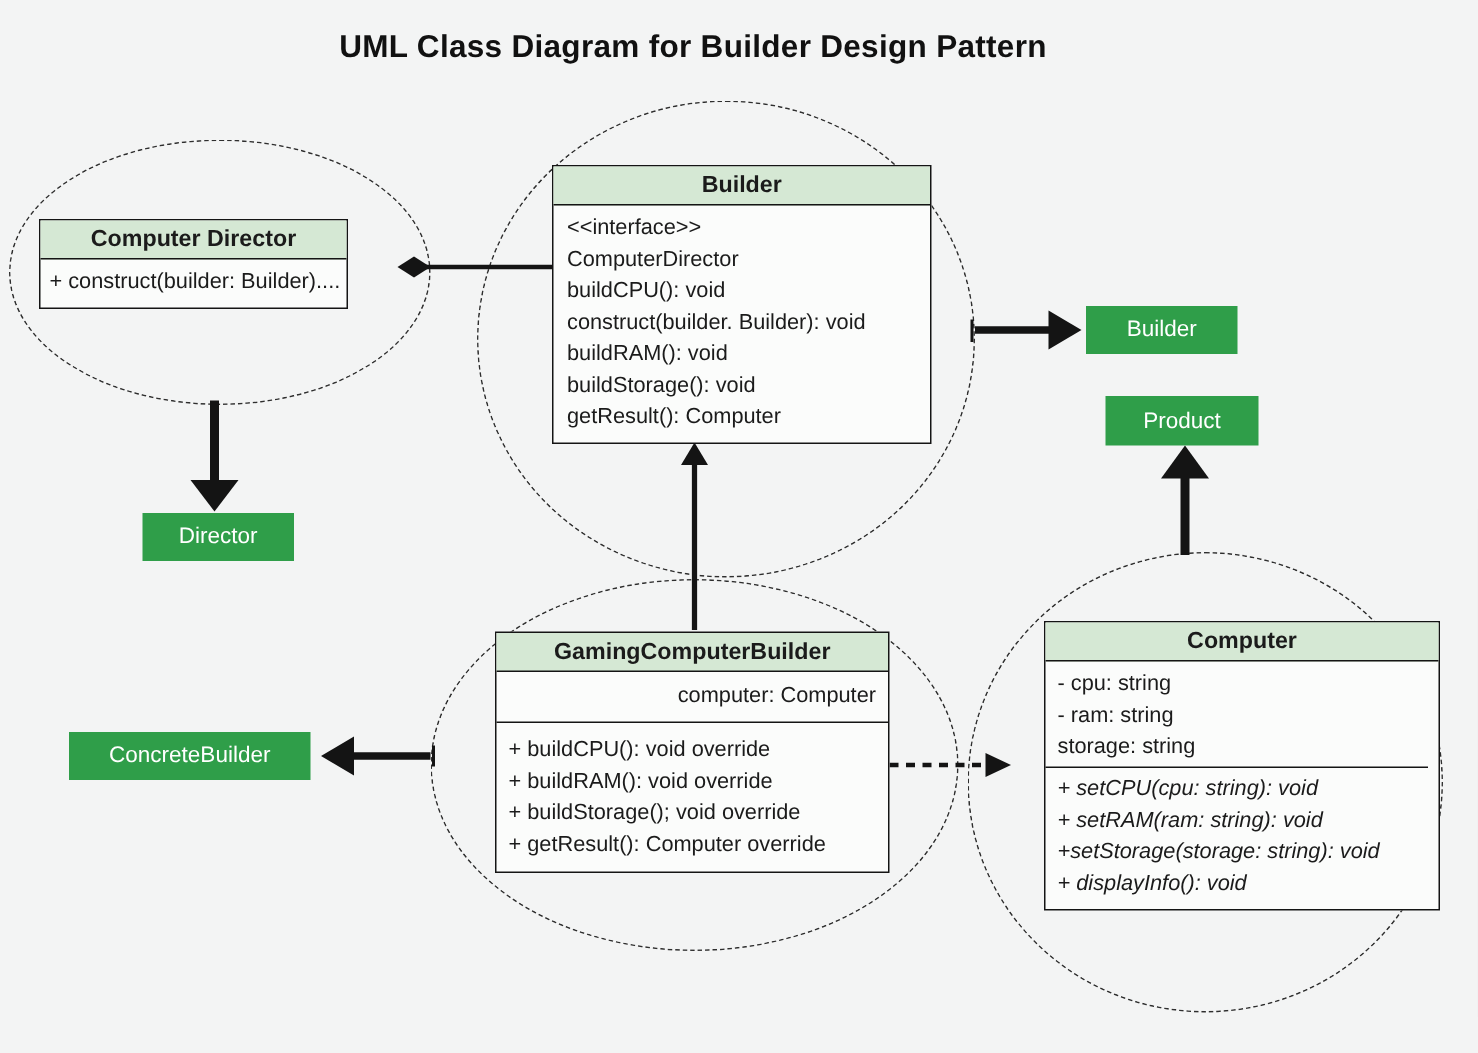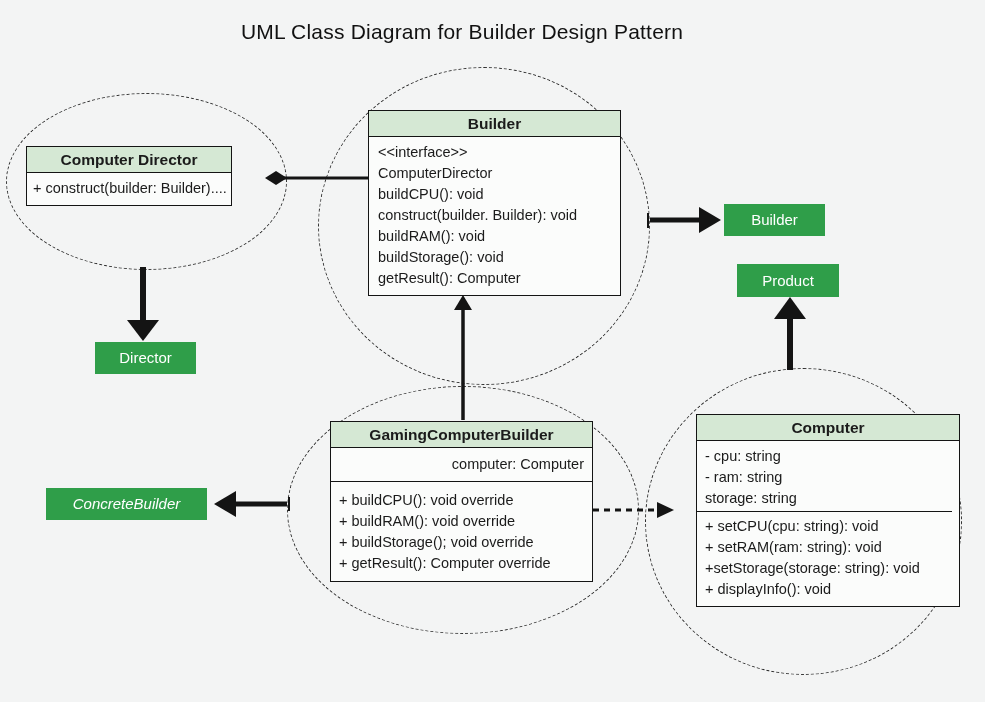--- a/index.html
+++ b/index.html
@@ -8,21 +8,21 @@
     position:relative;
     width:985px;height:702px;
     background:#f3f4f4;
     font-family:"Liberation Sans","DejaVu Sans",sans-serif;
     color:#1b1b1b;
     overflow:hidden;
   }
   .page-title{
     position:absolute;left:0;top:20px;width:924px;
     text-align:center;
-    font-size:21px;font-weight:normal;color:#111;
+    font-size:21px;font-weight:bold;color:#111;
     letter-spacing:.2px;
   }
   .ellipse{
     position:absolute;
     border:1.7px dashed #2e2e2e;
     border-radius:50%;
     z-index:1;
   }
   .uml-box{
     position:absolute;
@@ -152,26 +152,26 @@
   </div>
 
   <div class="uml-box" style="left:696px;top:414px;width:264px;">
     <div class="uml-header">Computer</div>
     <div class="uml-section" style="padding:5px 8px 0 8px;">
       <div class="uml-line">- cpu: string</div>
       <div class="uml-line">- ram: string</div>
       <div class="uml-line">storage: string</div>
     </div>
     <hr class="inner-sep">
-    <div class="uml-section" style="padding:2px 8px 6px 8px;">
+    <div class="uml-section" style="padding:2px 8px 6px 8px;font-style:italic;">
       <div class="uml-line">+ setCPU(cpu: string): void</div>
       <div class="uml-line">+ setRAM(ram: string): void</div>
       <div class="uml-line">+setStorage(storage: string): void</div>
       <div class="uml-line">+ displayInfo(): void</div>
     </div>
   </div>
 
   <div class="tag" style="left:95px;top:342px;width:101px;height:32px;line-height:32px;">Director</div>
   <div class="tag" style="left:724px;top:204px;width:101px;height:32px;line-height:32px;">Builder</div>
   <div class="tag" style="left:737px;top:264px;width:102px;height:33px;line-height:33px;">Product</div>
-  <div class="tag" style="left:46px;top:488px;width:161px;height:32px;line-height:32px;font-style:italic;">ConcreteBuilder</div>
+  <div class="tag" style="left:46px;top:488px;width:161px;height:32px;line-height:32px;">ConcreteBuilder</div>
 
 </div>
 
 </body></html>

